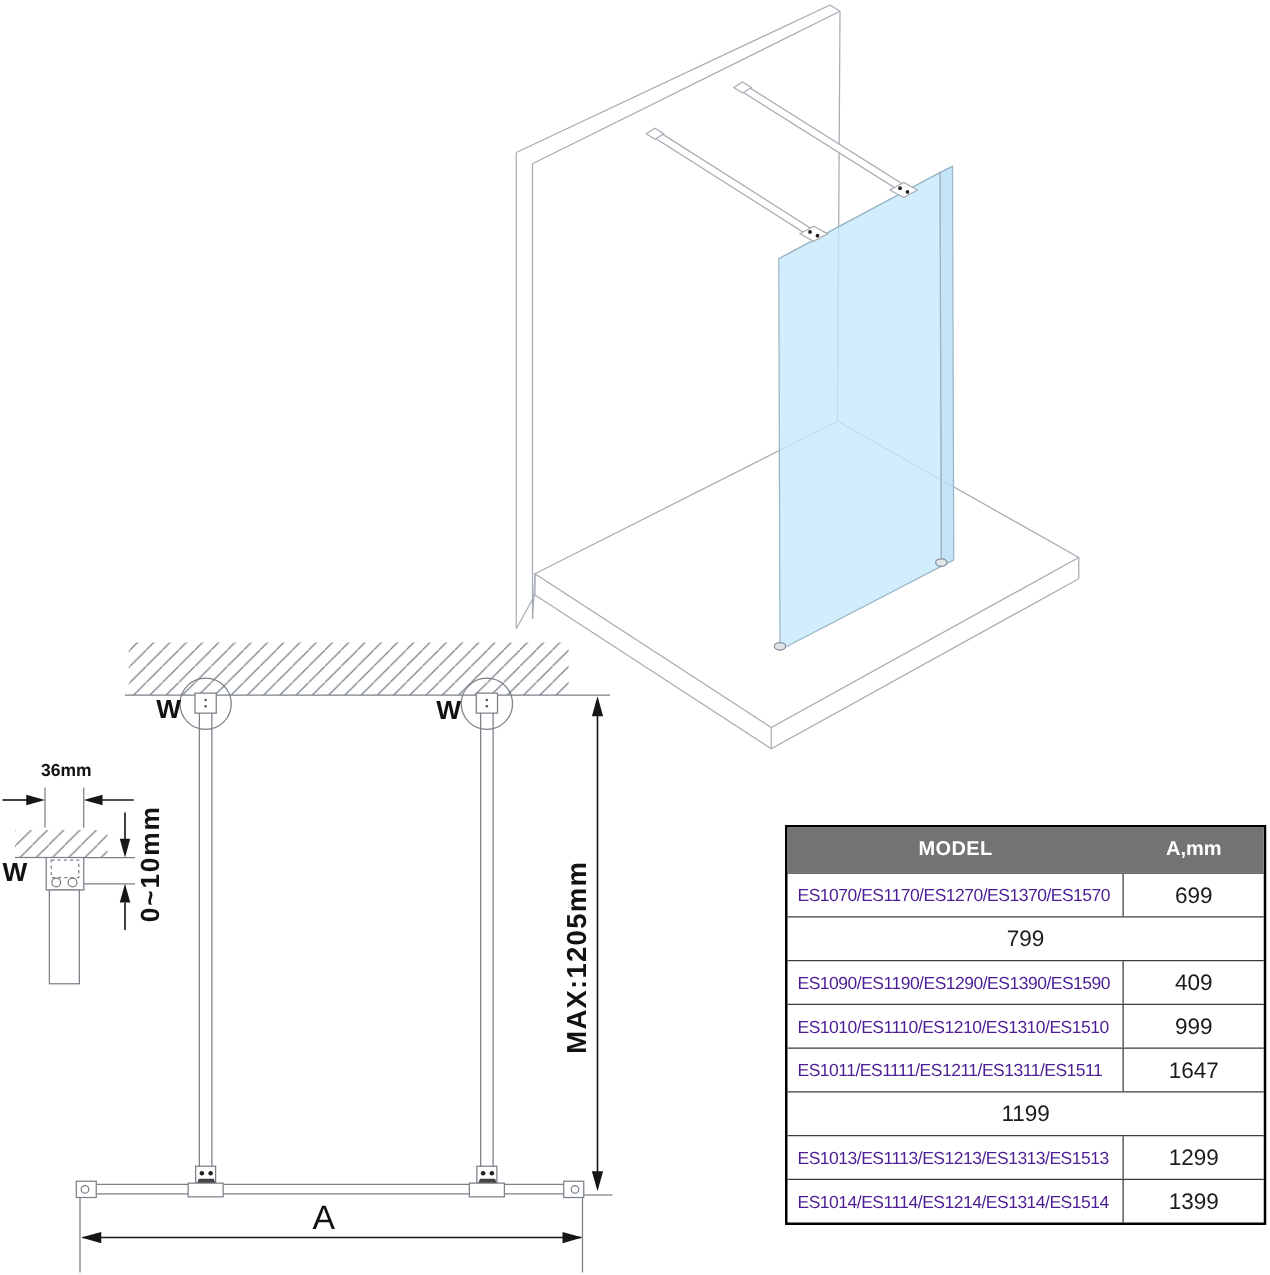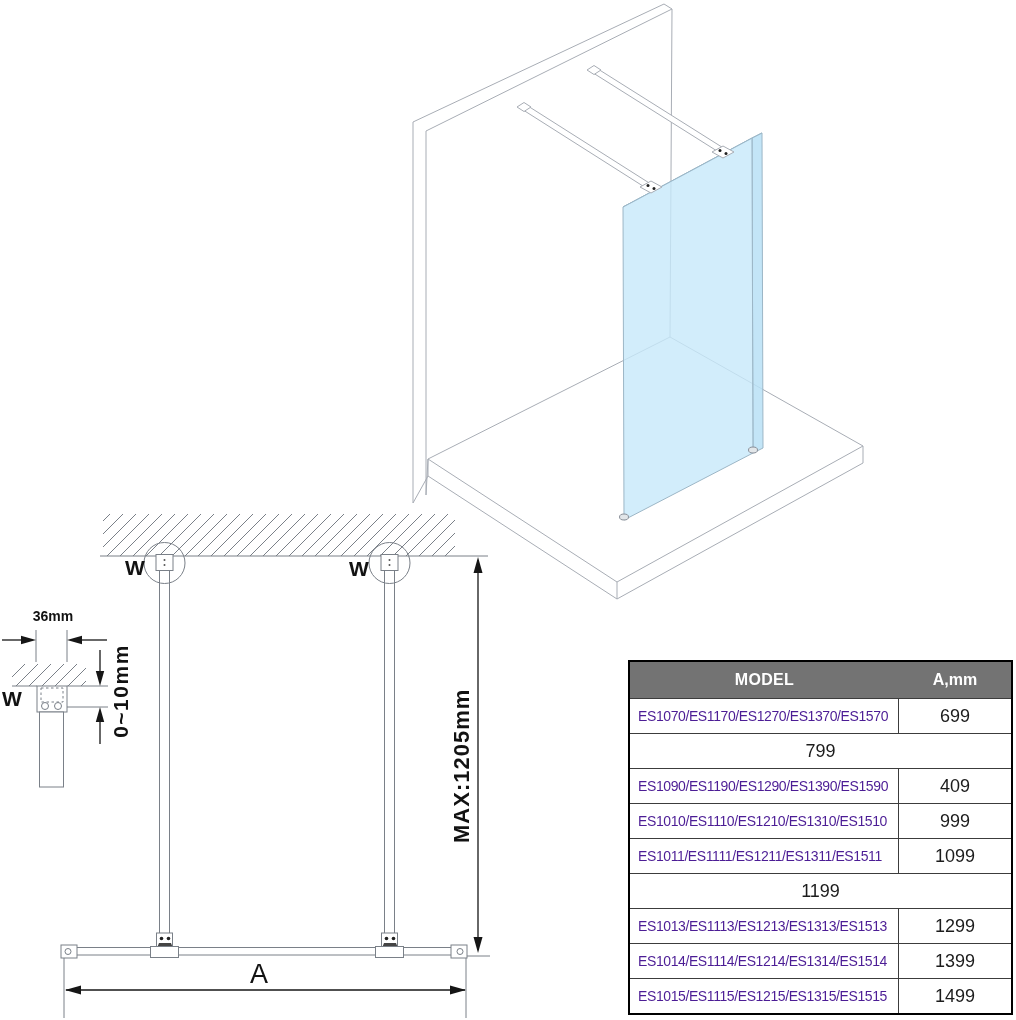--- a/index.html
+++ b/index.html
@@ -220,32 +220,28 @@
     <div class="st-row">
       <div class="st-model">ES1090/ES1190/ES1290/ES1390/ES1590</div>
       <div class="st-a">409</div>
     </div>
     <div class="st-row">
       <div class="st-model">ES1010/ES1110/ES1210/ES1310/ES1510</div>
       <div class="st-a">999</div>
     </div>
     <div class="st-row">
       <div class="st-model">ES1011/ES1111/ES1211/ES1311/ES1511</div>
-      <div class="st-a">1099</div>
+      <div class="st-a">1647</div>
     </div>
     <div class="st-row">
       <div class="st-a">1199</div>
     </div>
     <div class="st-row">
       <div class="st-model">ES1013/ES1113/ES1213/ES1313/ES1513</div>
       <div class="st-a">1299</div>
     </div>
     <div class="st-row">
       <div class="st-model">ES1014/ES1114/ES1214/ES1314/ES1514</div>
       <div class="st-a">1399</div>
     </div>
-    <div class="st-row">
-      <div class="st-model">ES1015/ES1115/ES1215/ES1315/ES1515</div>
-      <div class="st-a">1499</div>
-    </div>
   </div>
 
 </div>
 
 </body></html>

